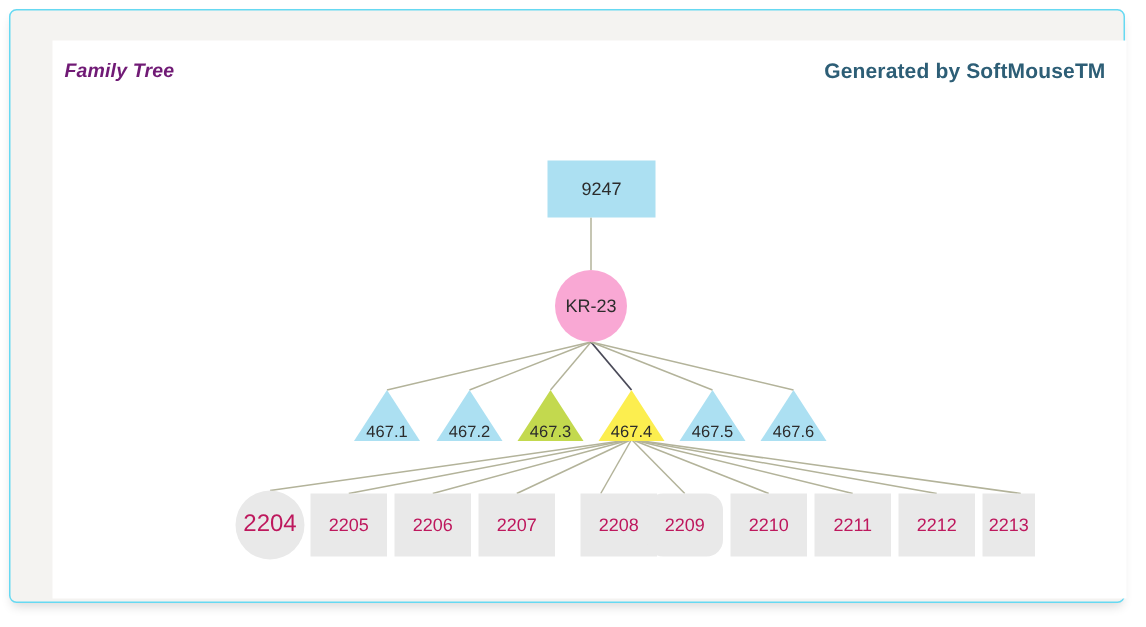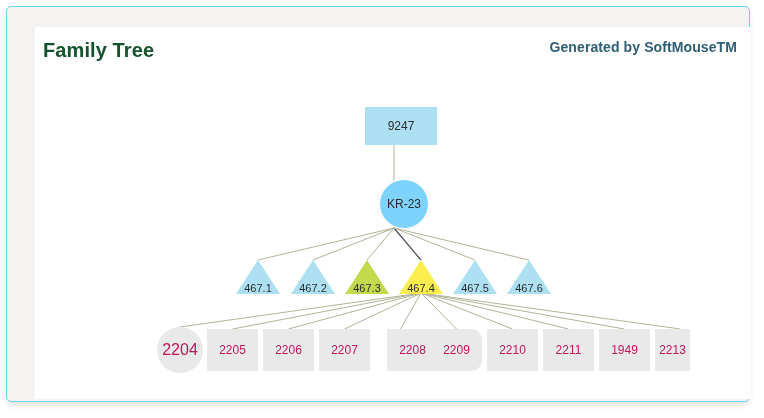--- a/index.html
+++ b/index.html
@@ -49,25 +49,26 @@
     left: 0;
     top: 0;
     width: 716px;
     height: 48px;
   }
 
   .card-title {
     position: absolute;
     left: 8px;
     top: 12px;
-    font-size: 20px;
+    font-size: 13px;
     font-weight: bold;
-    color: #14532d;
+    color: #701a75;
     letter-spacing: 0.1px;
     white-space: nowrap;
+    font-style: italic;
   }
 
   .generated-by {
     position: absolute;
     right: 14px;
     top: 12px;
     font-size: 14px;
     font-weight: bold;
     color: #2d5e76;
     white-space: nowrap;
@@ -181,21 +182,21 @@
             <line x1="386" y1="266" x2="309.5" y2="302" stroke="#b3b39a" stroke-width="1"></line>
             <line x1="386" y1="266" x2="365.5" y2="302" stroke="#b3b39a" stroke-width="1"></line>
             <line x1="386" y1="266" x2="421.5" y2="302" stroke="#b3b39a" stroke-width="1"></line>
             <line x1="386" y1="266" x2="477.5" y2="302" stroke="#b3b39a" stroke-width="1"></line>
             <line x1="386" y1="266" x2="533.5" y2="302" stroke="#b3b39a" stroke-width="1"></line>
             <line x1="386" y1="266" x2="589.5" y2="302" stroke="#b3b39a" stroke-width="1"></line>
             <line x1="386" y1="266" x2="645.5" y2="302" stroke="#b3b39a" stroke-width="1"></line>
           </svg>
         <div id="nodes-layer">
             <div class="node node-rect" style="left: 330px; top: 80px; width: 72px; height: 38px; background: rgb(172, 224, 242);">9247</div>
-            <div class="node node-circle" style="left: 345px; top: 153px; width: 48px; height: 48px; background: #7dd3fc;">KR-23</div>
+            <div class="node node-circle" style="left: 335px; top: 153px; width: 48px; height: 48px; background: #f9a8d4;">KR-23</div>
             <div class="node-tri" style="left: 200px; top: 232px;">
               <svg class="tri-shape" viewBox="0 0 46 36">
                 <polygon points="23,1 45,35 1,35" fill="#ace0f2"></polygon>
               </svg>
               <div class="tri-label">467.1</div>
             </div>
             <div class="node-tri" style="left: 255px; top: 232px;">
               <svg class="tri-shape" viewBox="0 0 46 36">
                 <polygon points="23,1 45,35 1,35" fill="#ace0f2"></polygon>
               </svg>
@@ -226,20 +227,20 @@
               <div class="tri-label">467.6</div>
             </div>
             <div class="node node-gray-circle" style="left: 122px; top: 300px; width: 46px; height: 46px; background: rgb(233, 233, 233);">2204</div>
             <div class="node node-gray-rect" style="left: 172px; top: 302px; width: 51px; height: 42px; background: rgb(233, 233, 233);">2205</div>
             <div class="node node-gray-rect" style="left: 228px; top: 302px; width: 51px; height: 42px; background: rgb(233, 233, 233);">2206</div>
             <div class="node node-gray-rect" style="left: 284px; top: 302px; width: 51px; height: 42px; background: rgb(233, 233, 233);">2207</div>
             <div class="node node-gray-rect" style="left: 352px; top: 302px; width: 51px; height: 42px; background: rgb(233, 233, 233);">2208</div>
             <div class="node node-gray-rect" style="left: 396px; top: 302px; width: 51px; height: 42px; background: rgb(233, 233, 233); border-radius: 11px;">2209</div>
             <div class="node node-gray-rect" style="left: 452px; top: 302px; width: 51px; height: 42px; background: rgb(233, 233, 233);">2210</div>
             <div class="node node-gray-rect" style="left: 508px; top: 302px; width: 51px; height: 42px; background: rgb(233, 233, 233);">2211</div>
-            <div class="node node-gray-rect" style="left: 564px; top: 302px; width: 51px; height: 42px; background: rgb(233, 233, 233);">1949</div>
+            <div class="node node-gray-rect" style="left: 564px; top: 302px; width: 51px; height: 42px; background: rgb(233, 233, 233);">2212</div>
             <div class="node node-gray-rect" style="left: 620px; top: 302px; width: 35px; height: 42px; background: rgb(233, 233, 233);">2213</div>
           </div>
       </div>
 
     </div>
   </div>
 </div>
 
 </body></html>

